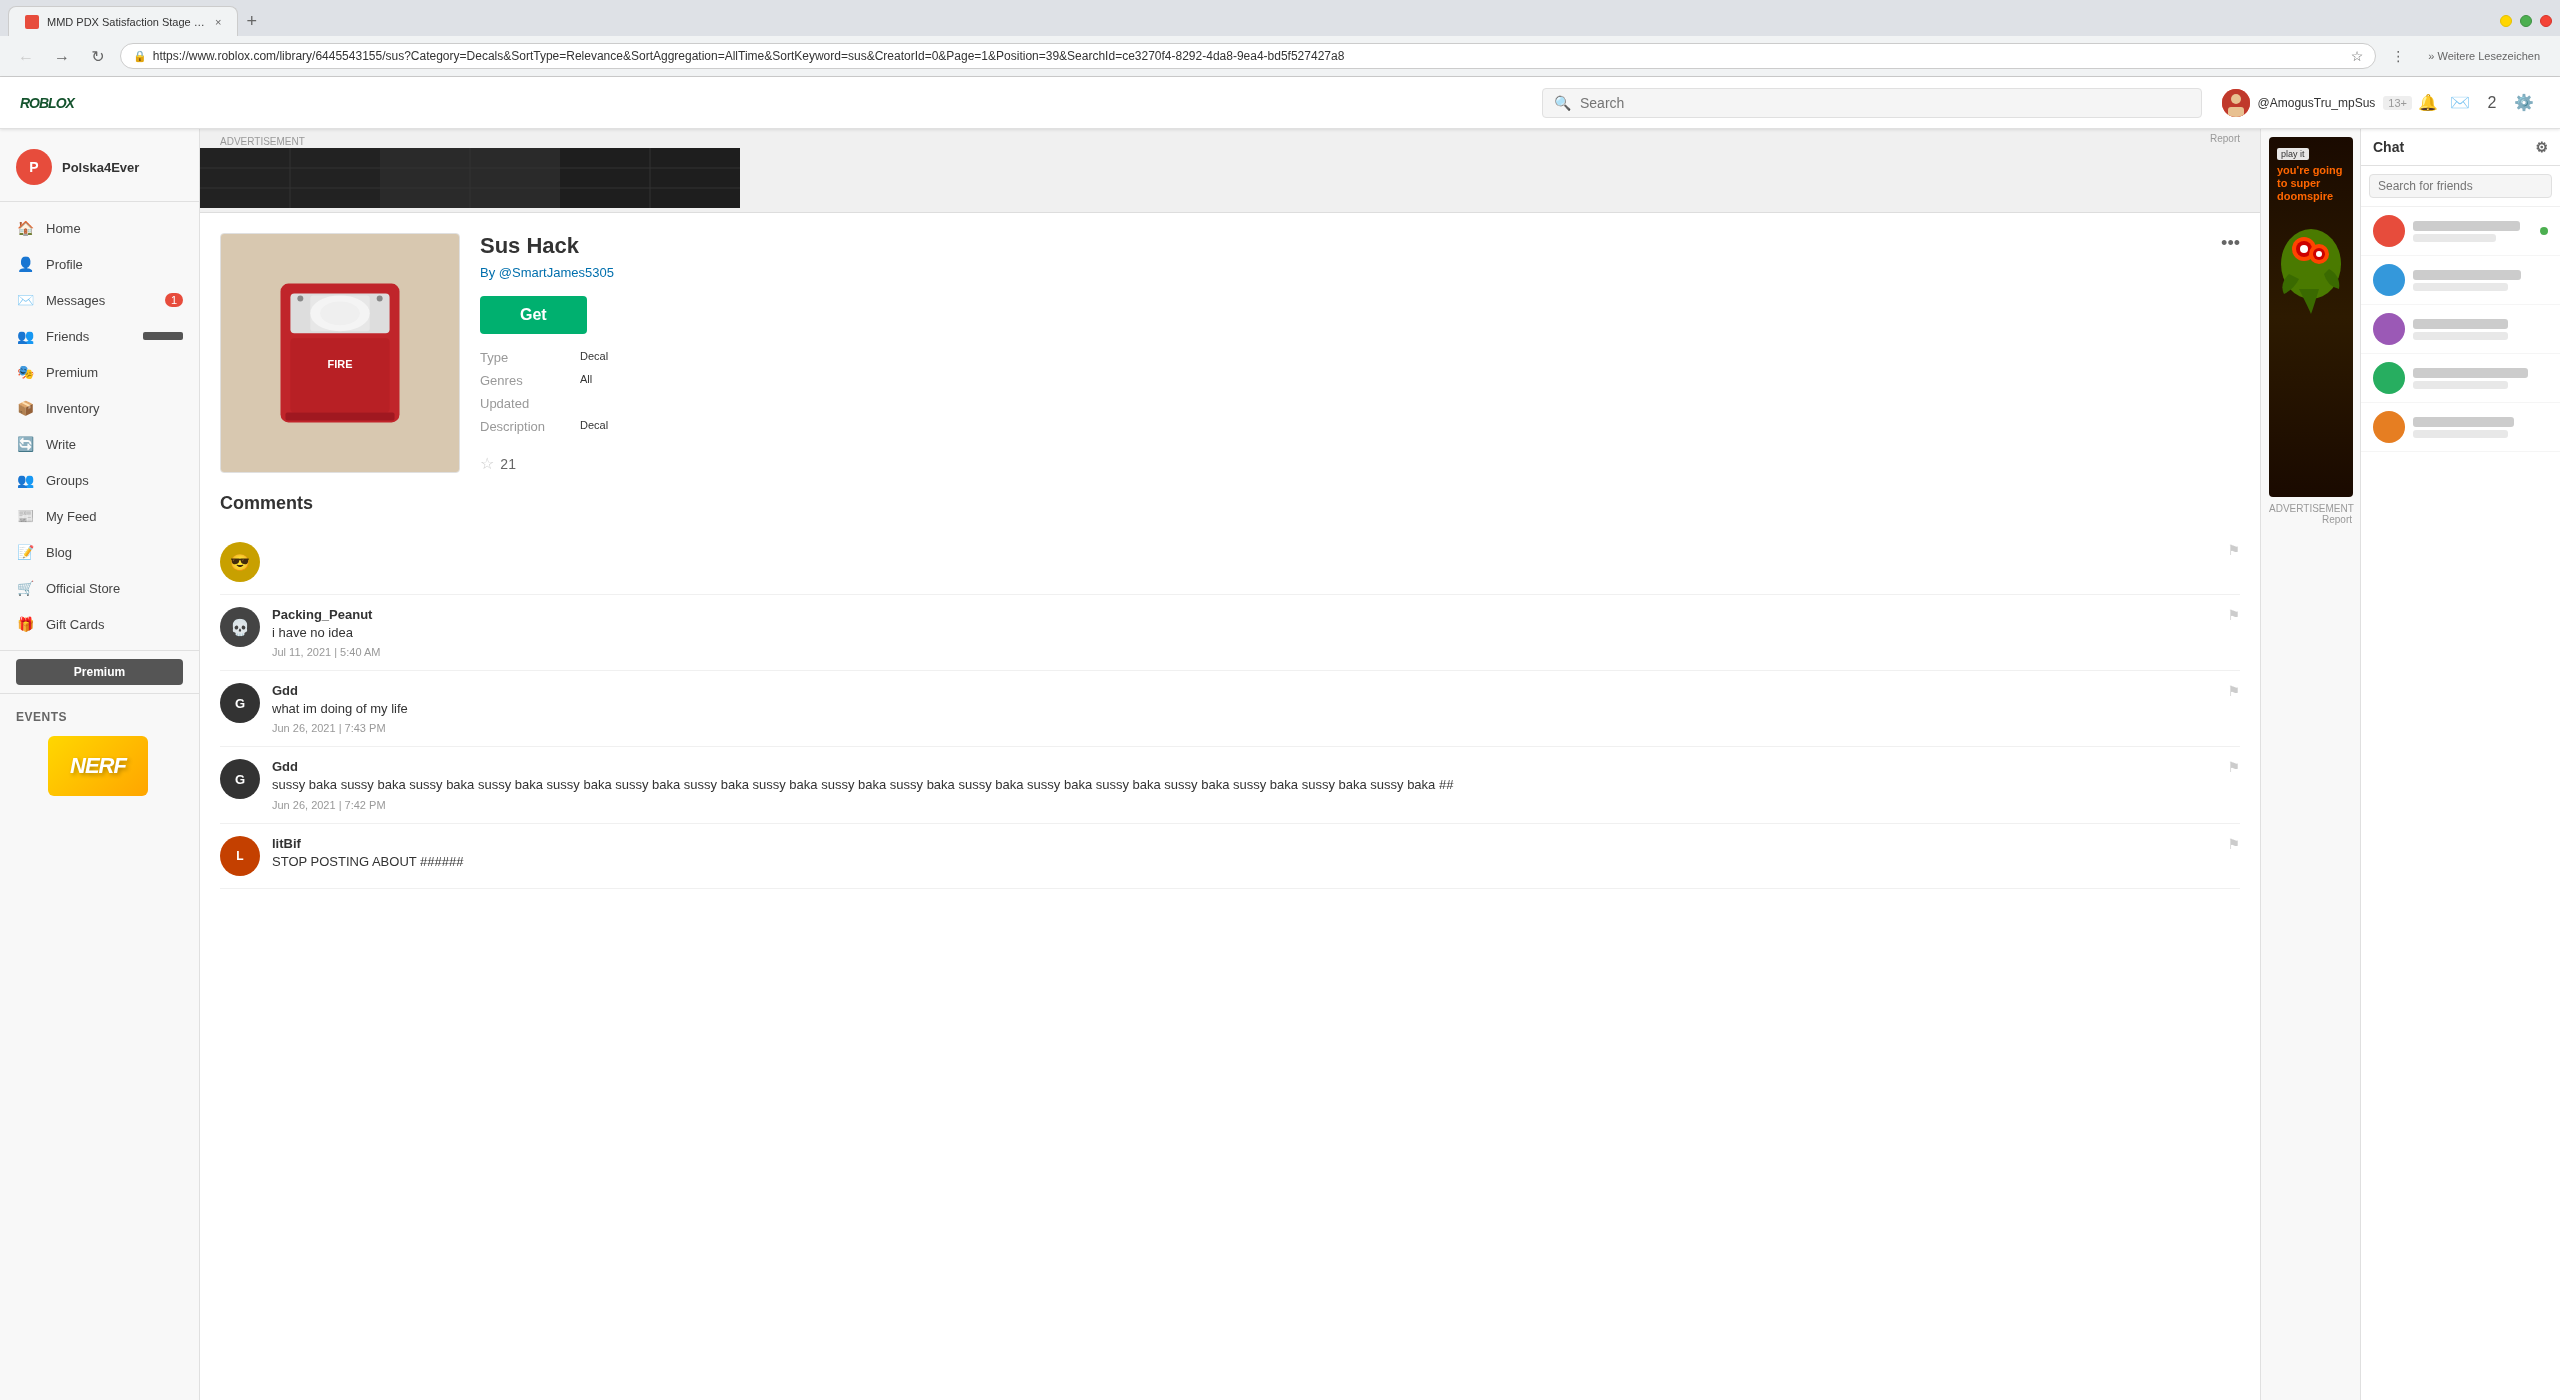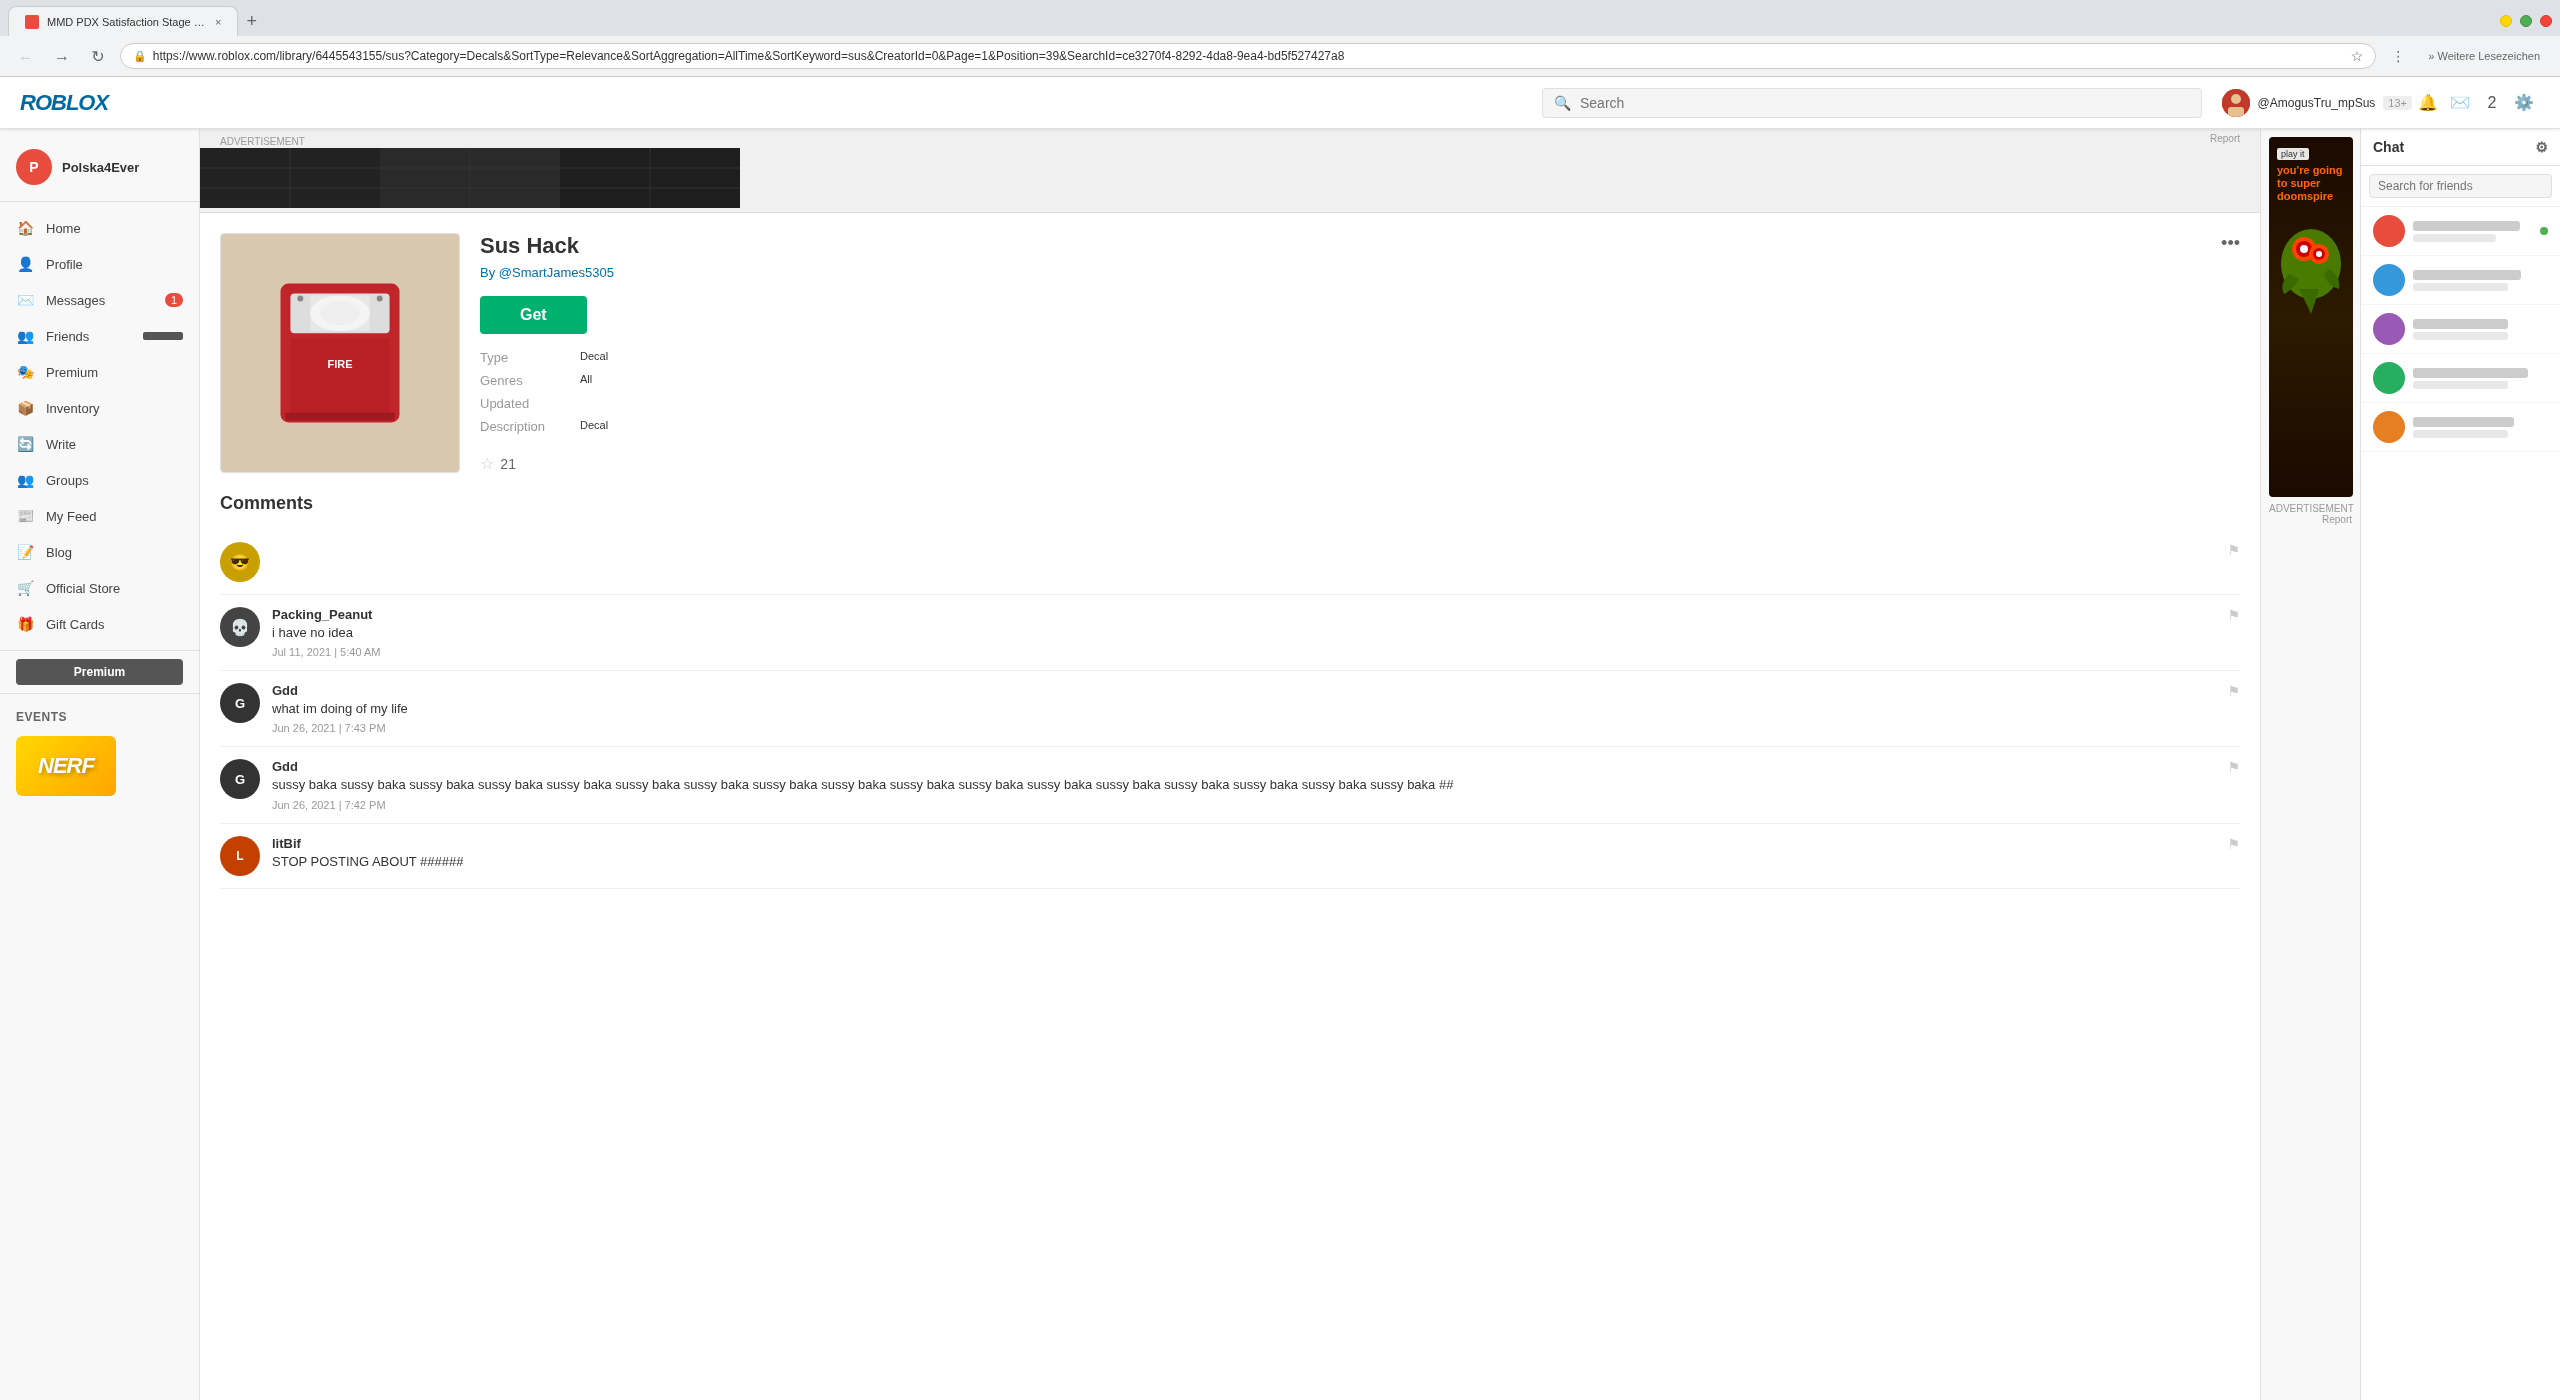--- a/index.html
+++ b/index.html
@@ -28,21 +28,21 @@
     .bookmark-star { color: #666; font-size: 14px; cursor: pointer; }
     .browser-actions { display: flex; align-items: center; gap: 6px; }
     .browser-action-btn { background: none; border: none; font-size: 14px; color: #666; cursor: pointer; width: 28px; height: 28px; display: flex; align-items: center; justify-content: center; border-radius: 50%; }
     .extensions-bar { display: flex; align-items: center; gap: 4px; padding: 0 8px; font-size: 11px; color: #666; }
 
     
     .app-container { display: flex; flex-direction: column; height: calc(1400px - 76px); }
 
     
     .roblox-nav { background: #fff; border-bottom: 1px solid #e0e0e0; height: 52px; display: flex; align-items: center; padding: 0 20px; gap: 0; position: relative; z-index: 10; box-shadow: 0 1px 3px rgba(0,0,0,0.1); }
-    .roblox-logo { font-size: 22px; font-weight: 900; color: #0369a1; letter-spacing: -1px; margin-right: 30px; text-transform: uppercase; font-style: italic; }
+    .roblox-logo { font-size: 14px; font-weight: 900; color: #14532d; letter-spacing: -1px; margin-right: 30px; text-transform: uppercase; font-style: italic; }
     .nav-links { display: flex; gap: 0; }
     .nav-link { padding: 0 20px; font-size: 14px; color: #333; text-decoration: none; cursor: pointer; height: 52px; display: flex; align-items: center; font-weight: 500; }
     .nav-search { margin-left: auto; display: flex; align-items: center; }
     .nav-search-box { display: flex; align-items: center; background: #f5f5f5; border: 1px solid #e0e0e0; border-radius: 4px; padding: 6px 12px; width: 660px; gap: 8px; }
     .nav-search-box input { border: none; outline: none; background: transparent; font-size: 14px; flex: 1; color: #333; }
     .nav-search-icon { color: #888; font-size: 14px; }
     .nav-right { display: flex; align-items: center; margin-left: 20px; }
     .nav-user { display: flex; align-items: center; gap: 8px; cursor: pointer; }
     .nav-avatar { width: 28px; height: 28px; background: #e74c3c; border-radius: 50%; display: flex; align-items: center; justify-content: center; overflow: hidden; }
     .nav-username { font-size: 12px; color: #333; font-weight: 500; }
@@ -123,21 +123,21 @@
     .chat-search input { width: 100%; border: 1px solid #e0e0e0; border-radius: 4px; padding: 4px 8px; font-size: 12px; outline: none; background: #f5f5f5; }
     .chat-list { flex: 1; overflow-y: auto; }
     .chat-item { display: flex; align-items: center; gap: 8px; padding: 8px 12px; cursor: pointer; border-bottom: 1px solid #f5f5f5; }
     .chat-avatar { width: 32px; height: 32px; background: #e74c3c; border-radius: 50%; flex-shrink: 0; }
     .chat-name-block { flex: 1; min-width: 0; }
     .chat-name { font-size: 12px; font-weight: 600; color: #333; white-space: nowrap; overflow: hidden; text-overflow: ellipsis; background: #ccc; height: 10px; border-radius: 3px; margin-bottom: 3px; }
     .chat-preview { font-size: 11px; color: #999; background: #e8e8e8; height: 8px; border-radius: 3px; width: 70%; }
     .chat-online { width: 8px; height: 8px; background: #4caf50; border-radius: 50%; flex-shrink: 0; }
 
     
-    .nerf-banner { width: 100px; height: 60px; background: linear-gradient(135deg, #FFD700, #FFA500); border-radius: 6px; display: flex; align-items: center; justify-content: center; cursor: pointer; overflow: hidden; }
+    .nerf-banner { width: 100px; height: 60px; background: linear-gradient(135deg, #FFD700, #FFA500); border-radius: 6px; display: flex; align-items: center; justify-content: center; cursor: pointer; overflow: hidden; margin-left: 32px; }
     .nerf-text { font-size: 22px; font-weight: 900; color: #fff; text-shadow: 2px 2px 4px rgba(0,0,0,0.3); font-style: italic; letter-spacing: -1px; }
 
     
     .fire-alarm-img { width: 240px; height: 240px; }
 
     
     ::-webkit-scrollbar { width: 6px; }
     ::-webkit-scrollbar-track { background: #f1f1f1; }
     ::-webkit-scrollbar-thumb { background: #ccc; border-radius: 3px; }
   </style>

